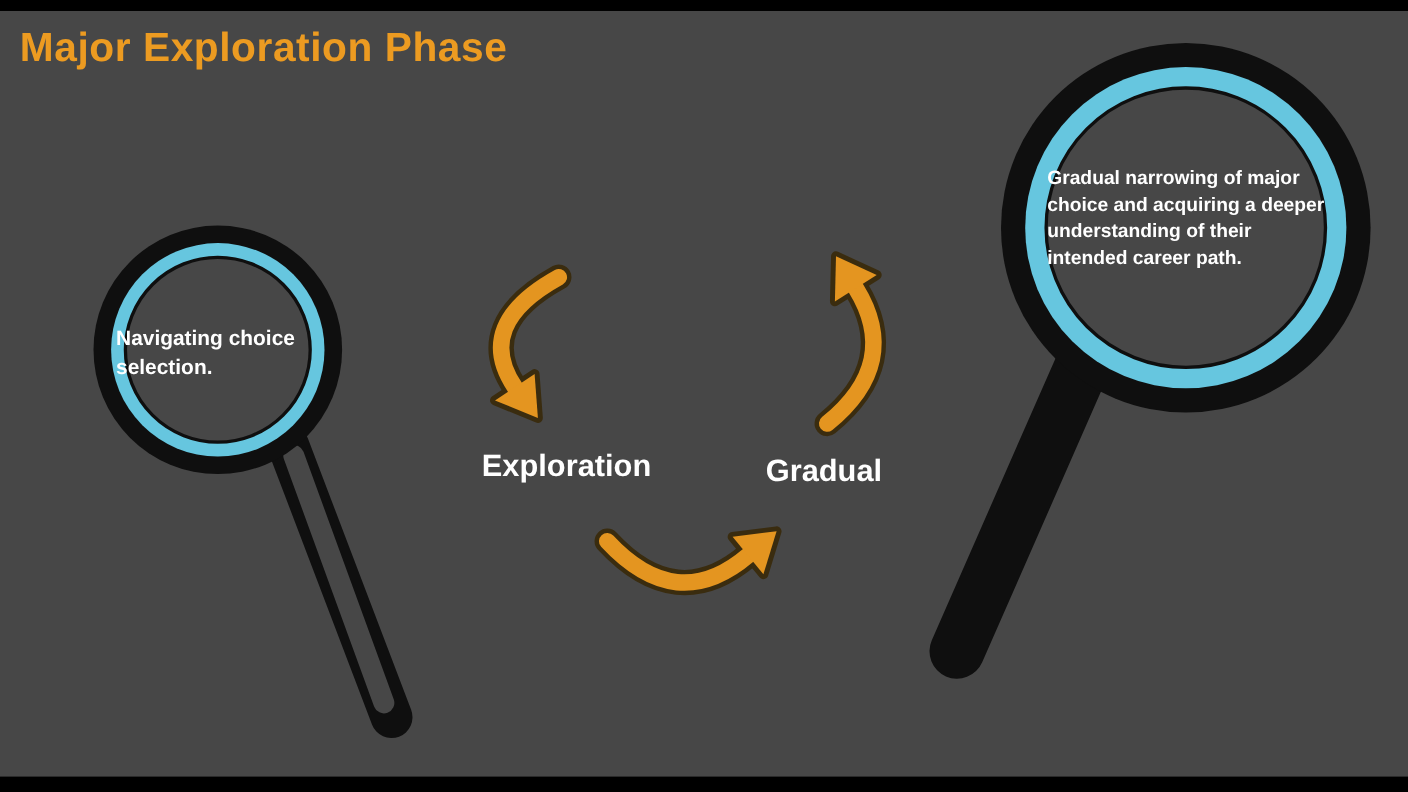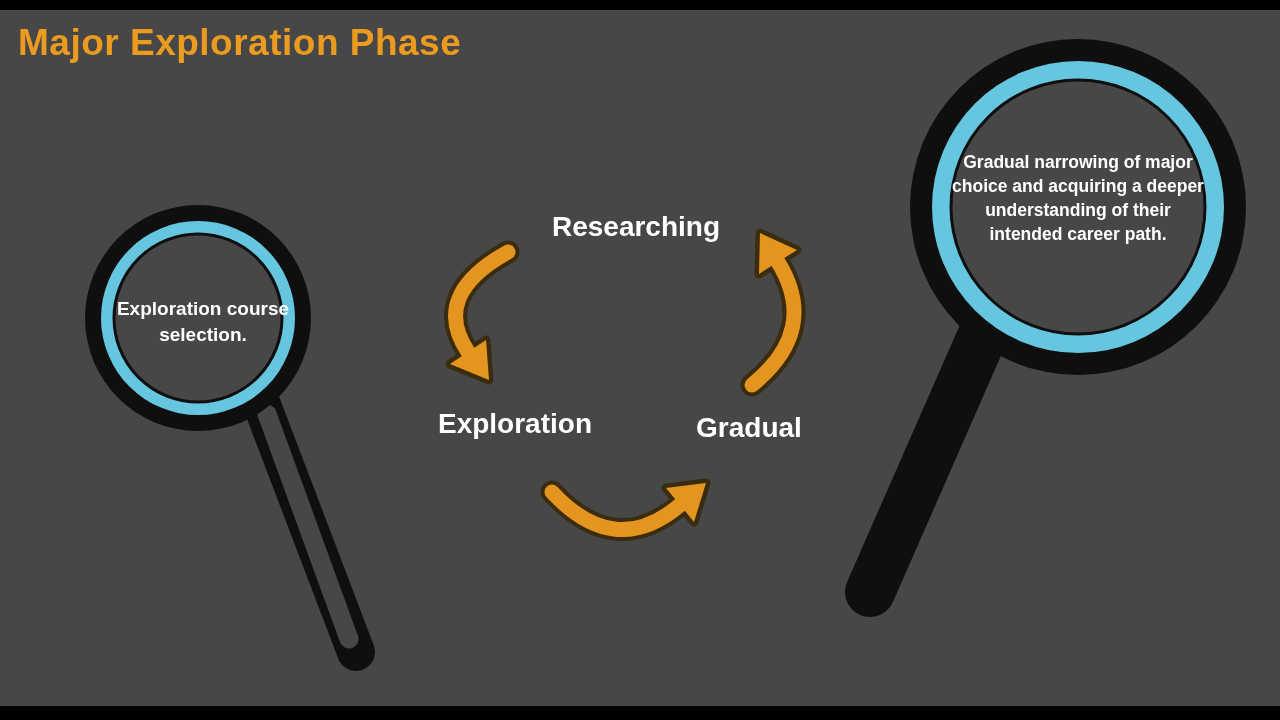--- a/index.html
+++ b/index.html
@@ -37,21 +37,20 @@
 
   .diagram-svg {
     position: absolute;
     left: 0;
     top: 0;
   }
 
   .glass-text {
     position: absolute;
     transform: translate(-50%, -50%);
-    text-align: center;
     color: #FFFFFF;
     font-weight: 700;
     line-height: 1.38;
   }
   .glass-text.left {
     left: 203px;
     top: 322px;
     width: 195px;
     font-size: 19px;
   }
@@ -120,20 +119,19 @@
       <g>
         <path d="M 752 385 Q 820 330 778 262" stroke="#3A2C0F" stroke-width="23" stroke-linecap="round"></path>
         <polygon points="797,250 759,274 760,233" fill="#3A2C0F" stroke="#3A2C0F" stroke-width="9" stroke-linejoin="round"></polygon>
         <path d="M 752 385 Q 820 330 778 262" stroke="#E49520" stroke-width="15" stroke-linecap="round"></path>
         <polygon points="797,250 759,274 760,233" fill="#E49520"></polygon>
       </g>
 
     </g>
   </svg>
 
-  <div class="glass-text left">Exploration course selection.</div>
+  <div class="glass-text left">Navigating choice selection.</div>
   <div class="glass-text right">Gradual narrowing of major choice and acquiring a deeper understanding of their intended career path.</div>
 
-  <div class="cycle-label researching">Researching</div>
   <div class="cycle-label evaluating">Exploration</div>
   <div class="cycle-label learning">Gradual</div>
 
 </div>
 
 </body></html>

